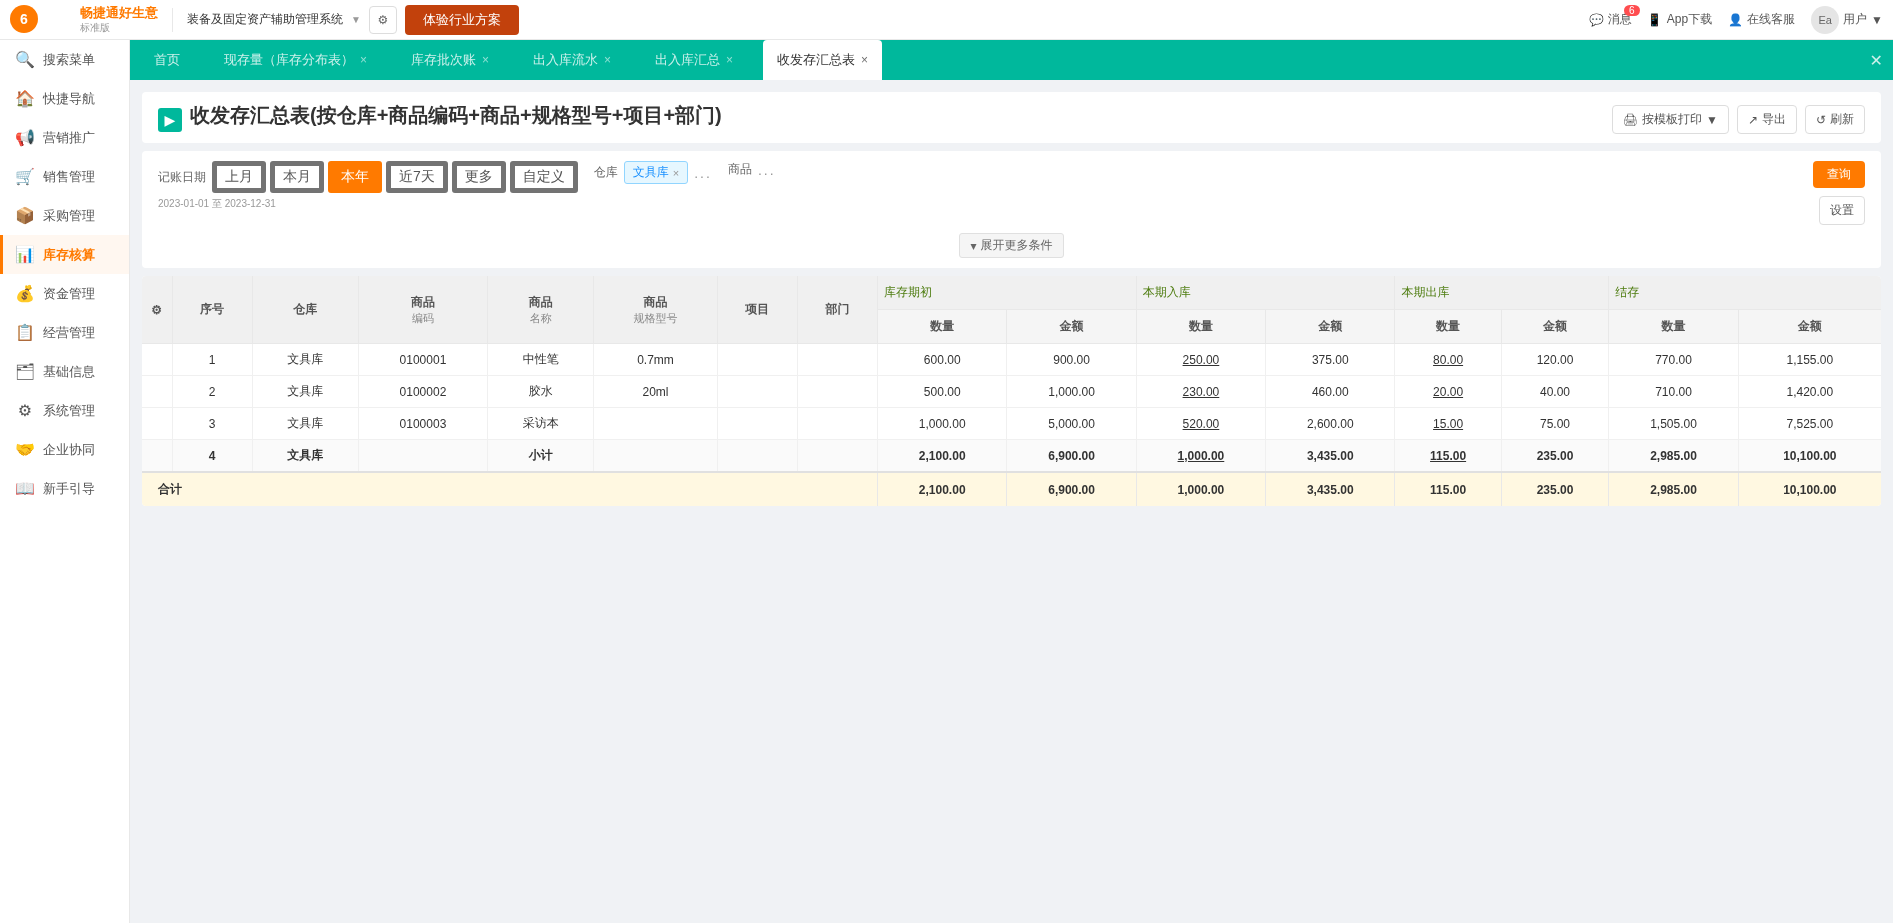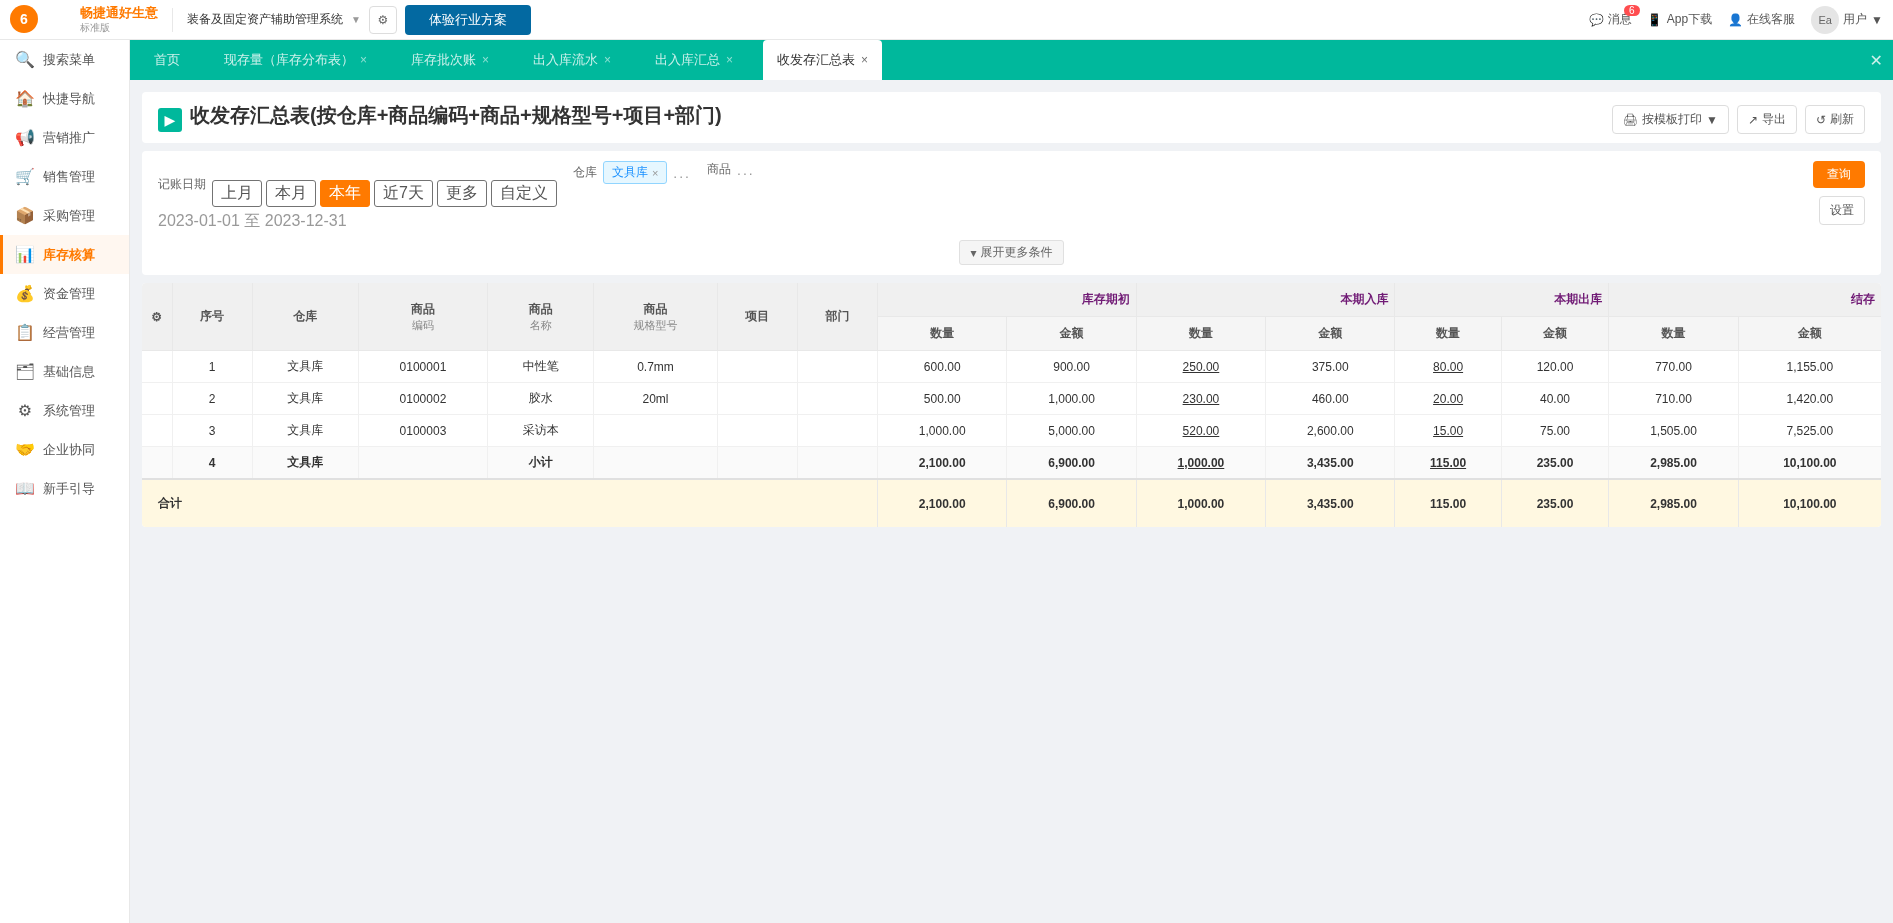--- a/index.html
+++ b/index.html
@@ -15,21 +15,21 @@
     
     .top-bar-left { display: flex; align-items: center; gap: 8px; }
     .logo-area { display: flex; align-items: center; gap: 6px; }
     .logo-circle { width: 28px; height: 28px; background: #ff7a00; border-radius: 50%; display: flex; align-items: center; justify-content: center; color: #fff; font-size: 14px; font-weight: bold; }
     .logo-text { font-size: 12px; color: #333; line-height: 1.3; margin-left: 36px; }
     .logo-text div:first-child { color: #ff7a00; font-weight: bold; font-size: 13px; }
     .logo-tag { font-size: 10px; color: #999; }
     .system-name { font-size: 12px; color: #333; }
     .dropdown-arrow { color: #999; font-size: 10px; }
     .settings-icon-btn { width: 28px; height: 28px; border: 1px solid #ddd; border-radius: 4px; display: flex; align-items: center; justify-content: center; cursor: pointer; color: #666; }
-    .trial-btn { background: #0369a1; color: #fff; border: none; border-radius: 4px; padding: 6px 24px; cursor: pointer; font-size: 13px; }
+    .trial-btn { background: #c2410c; color: #fff; border: none; border-radius: 4px; padding: 6px 18px; cursor: pointer; font-size: 13px; }
     .top-bar-right { display: flex; align-items: center; gap: 16px; color: #555; font-size: 12px; }
     .top-icon-item { display: flex; align-items: center; gap: 4px; cursor: pointer; position: relative; }
     .badge { background: #ff4d4f; color: #fff; border-radius: 10px; font-size: 10px; padding: 0 4px; position: absolute; top: -6px; right: -8px; min-width: 16px; text-align: center; }
     .user-avatar { width: 28px; height: 28px; background: #e5e5e5; border-radius: 50%; display: flex; align-items: center; justify-content: center; font-size: 11px; color: #666; }
     .sidebar-menu { flex: 1; overflow-y: auto; }
     .sidebar-item { display: flex; align-items: center; gap: 8px; padding: 10px 12px; cursor: pointer; color: #555; font-size: 13px; border-left: 3px solid transparent; }
     .sidebar-item.active { background: #fff7f0; color: #ff7a00; border-left-color: #ff7a00; font-weight: bold; }
     .sidebar-item .icon { font-size: 16px; width: 20px; text-align: center; }
 
     
@@ -37,23 +37,23 @@
     .tab { display: flex; align-items: center; gap: 6px; padding: 0 14px; height: 40px; cursor: pointer; color: rgba(255,255,255,0.8); font-size: 13px; border-radius: 4px 4px 0 0; }
     .tab.active { background: #fff; color: #333; }
     .tab-close { font-size: 12px; color: inherit; opacity: 0.7; }
     .tab-bar-close { position: absolute; right: 10px; color: rgba(255,255,255,0.8); cursor: pointer; font-size: 16px; }
 
     
     .page-content { flex: 1; overflow-y: auto; background: #f0f2f5; padding: 12px; }
     .page-title { font-size: 20px; font-weight: bold; color: #333; margin-bottom: 8px; }
     .filter-label { color: #666; font-size: 12px; white-space: nowrap; }
     .date-buttons { display: flex; gap: 4px; }
-    .date-btn { padding: 2px 8px; border: 1px solid #737373; border-radius: 3px; cursor: pointer; background: #fff; font-size: 16px; color: #555; margin-top: 19px; }
+    .date-btn { padding: 2px 8px; border: 5px solid #737373; border-radius: 3px; cursor: pointer; background: #fff; font-size: 14px; color: #555; }
     .date-btn.active { background: #ff7a00; color: #fff; border-color: #ff7a00; }
-    .date-range { font-size: 16px; color: #999; margin-top: 2px; }
+    .date-range { font-size: 10px; color: #999; margin-top: 2px; }
     .warehouse-tag { display: flex; align-items: center; gap: 4px; background: #e6f7ff; border: 1px solid #91d5ff; border-radius: 3px; padding: 2px 8px; font-size: 12px; color: #1890ff; }
     .warehouse-tag .close-x { cursor: pointer; color: #999; font-size: 11px; }
     .filter-more-dots { color: #999; font-size: 14px; cursor: pointer; letter-spacing: 2px; }
     .filter-goods-label { color: #666; font-size: 12px; }
     .expand-btn { display: flex; align-items: center; gap: 4px; color: #666; font-size: 12px; cursor: pointer; background: #f5f5f5; border: 1px solid #e0e0e0; border-radius: 3px; padding: 3px 10px; }
     .btn-orange { background: #ff7a00; color: #fff; border: none; border-radius: 4px; padding: 5px 14px; cursor: pointer; font-size: 12px; }
     .btn-default { background: #fff; color: #555; border: 1px solid #ddd; border-radius: 4px; padding: 5px 10px; cursor: pointer; font-size: 12px; display: flex; align-items: center; gap: 4px; }
     .btn-setting { background: #fff; color: #555; border: 1px solid #ddd; border-radius: 4px; padding: 5px 10px; cursor: pointer; font-size: 12px; margin-top: 4px; }
 
     
@@ -63,25 +63,25 @@
     thead tr th:last-child { border-right: none; }
     tbody tr td { padding: 7px 6px; text-align: center; color: #333; border-bottom: 1px solid #f0f0f0; border-right: 1px solid #f0f0f0; }
     tbody tr td:last-child { border-right: none; }
     tbody tr.subtotal { font-weight: bold; background: #fafafa; }
     tbody tr.subtotal td { border-bottom: 2px solid #e0e0e0; }
     .underline-link { text-decoration: underline; color: #333; cursor: pointer; }
     .settings-col { width: 30px; }
 
     
     .table-footer { background: #fff8e1; border-top: 2px solid #e8e8e8; }
-    .table-footer td { padding: 15px 6px; font-weight: bold; text-align: center; color: #333; border-right: 1px solid #e8e8e8; }
+    .table-footer td { padding: 8px 6px; font-weight: bold; text-align: center; color: #333; border-right: 1px solid #e8e8e8; }
     .table-footer td:last-child { border-right: none; }
 
     
-    .col-group-header { background: #e8f5e9; text-align: right; font-weight: 700; color: #701a75; border-right: 1px solid #e8e8e8; }
+    .col-group-header { background: #e8f5e9; text-align: left; font-weight: 400; color: #4d7c0f; border-right: 1px solid #e8e8e8; }
 
     
     .expand-arrow { width: 24px; height: 24px; background: #00b89c; color: #fff; display: flex; align-items: center; justify-content: center; border-radius: 3px; cursor: pointer; font-size: 14px; }
 
     .col-header-row th { background: #f0f0f0; }
     .col-subheader-row th { background: #f5f5f5; }
   </style>
 </head>
 <body>
 

